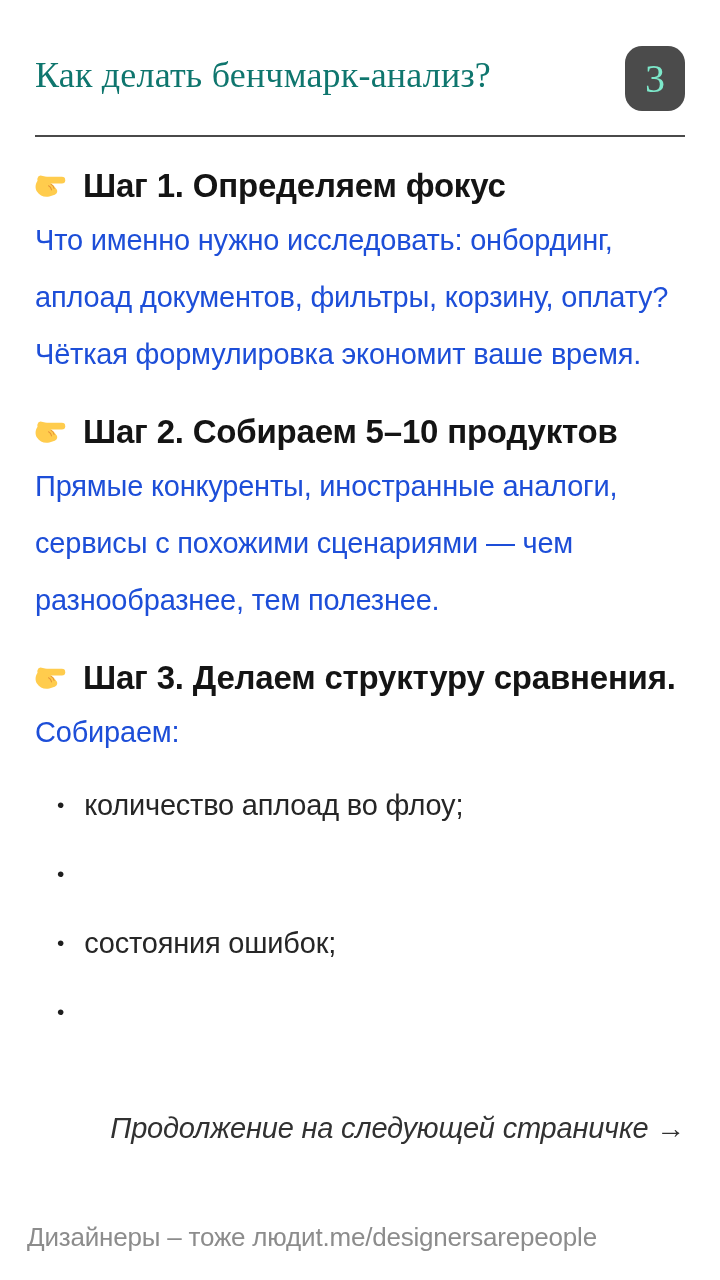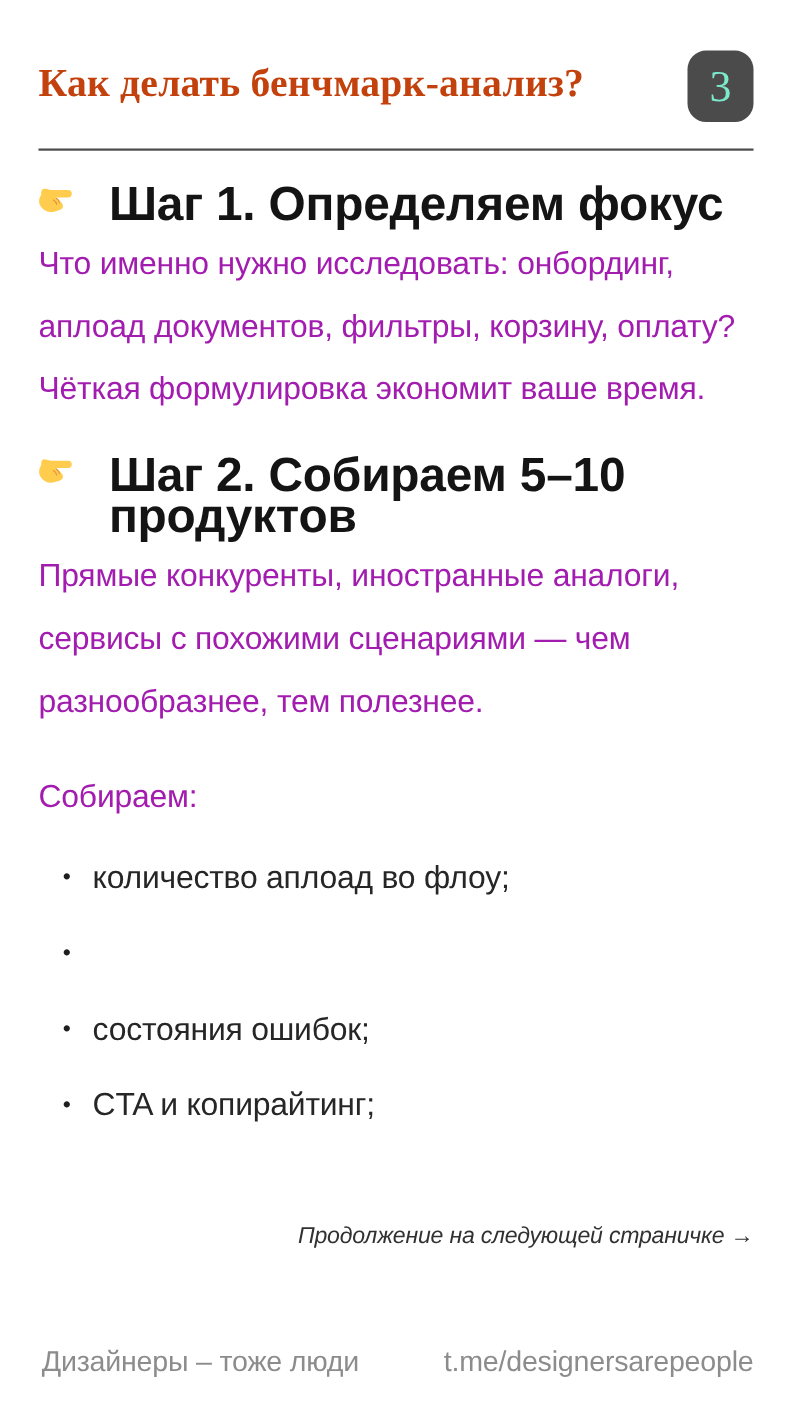--- a/index.html
+++ b/index.html
@@ -15,24 +15,24 @@
     color: #222222;
   }
   .header {
     margin-top: 46px;
     display: flex;
     justify-content: space-between;
     align-items: flex-start;
   }
   .title {
     font-family: "Liberation Serif", "DejaVu Serif", serif;
-    font-weight: 700;
+    font-weight: 400;
     font-size: 36px;
     line-height: 46px;
-    color: #c2410c;
+    color: #0f766e;
     letter-spacing: 0.2px;
     margin-top: 6px;
   }
   .badge {
     flex: 0 0 auto;
     width: 60px;
     height: 65px;
     border-radius: 17px;
     background: #4b4b4b;
     display: flex;
@@ -44,39 +44,40 @@
     color: #7de8ca;
   }
   .divider {
     border: none;
     border-top: 2px solid #4a4a4a;
     margin-top: 24px;
   }
   .step { margin-top: 30px; }
   .step-heading {
     display: flex;
-    gap: 33px;
-    font-size: 29px;
+    align-items: center;
+    gap: 17px;
+    font-size: 22px;
     line-height: 38px;
     font-weight: bold;
     color: #141414;
     letter-spacing: -0.2px;
   }
   .emoji {
     flex: 0 0 auto;
     width: 31px;
     height: 31px;
     display: inline-flex;
   }
   .emoji svg { width: 100%; height: 100%; }
   .step-body {
     margin-top: 7px;
     font-size: 29px;
     line-height: 57px;
-    color: #a21caf;
+    color: #1d4ed8;
     letter-spacing: -0.2px;
   }
   .bullet-list {
     list-style: none;
     margin-top: 24px;
   }
   .bullet-item {
     display: flex;
     align-items: flex-start;
     gap: 20px;
@@ -91,31 +92,31 @@
     flex: 0 0 auto;
     font-size: 21px;
     line-height: 40px;
     color: #1e1e1e;
   }
   .continuation {
     position: absolute;
     right: 35px;
     top: 1112px;
     font-style: italic;
-    font-size: 21px;
+    font-size: 29px;
     color: #313131;
     letter-spacing: -0.2px;
   }
   .footer {
     position: absolute;
-    left: 38px;
+    left: 27px;
     right: 35px;
     top: 1222px;
     display: flex;
-    justify-content: space-between;
+    justify-content: flex-start;
     font-size: 26px;
     color: #8c8c8c;
     letter-spacing: -0.2px;
   }
 </style>
 </head>
 <body>
 
 <div class="slide">
 
@@ -152,38 +153,48 @@
           <rect x="11" y="7.5" width="28" height="8.6" rx="4.3" fill="#ffcc4d"></rect>
           <path d="M17.5 19 q 3.2 1.6 3.8 5.4 M 20.8 17.2 q 3.2 1.6 3.8 5.4" stroke="#e59237" stroke-width="1.3" fill="none" stroke-linecap="round"></path>
         </svg>
       </span>
       <h2>Шаг 2. Собираем 5–10 продуктов</h2>
     </div>
     <p class="step-body">Прямые конкуренты, иностранные аналоги, сервисы с похожими сценариями — чем разнообразнее, тем полезнее.</p>
   </section>
 
   <section class="step">
+    <div class="step-heading">
+      <span class="emoji">
+        <svg viewBox="0 0 40 40" aria-hidden="true">
+          <rect x="3" y="6.5" width="15" height="9" rx="4.5" fill="#ffcc4d" transform="rotate(14 10 11)"></rect>
+          <path d="M4 12 C 0.5 15.5 -0.5 22 2.5 26.5 C 6 32 12.5 34.5 18.5 32.8 L 25.5 30.6 C 28.8 29.4 29.6 25.6 27.6 23.2 L 24.5 19.5 L 13 9.5 Z" fill="#ffcc4d"></path>
+          <rect x="11" y="7.5" width="28" height="8.6" rx="4.3" fill="#ffcc4d"></rect>
+          <path d="M17.5 19 q 3.2 1.6 3.8 5.4 M 20.8 17.2 q 3.2 1.6 3.8 5.4" stroke="#e59237" stroke-width="1.3" fill="none" stroke-linecap="round"></path>
+        </svg>
+      </span>
+      <h2>Шаг 3. Делаем структуру сравнения.</h2>
+    </div>
     <p class="step-body">Собираем:</p>
   </section>
 
   <ul class="bullet-list">
     <li class="bullet-item">
       <span class="bullet-dot">•</span>
       <span>количество аплоад во флоу;</span>
     </li>
     <li class="bullet-item">
       <span class="bullet-dot">•</span>
     </li>
     <li class="bullet-item">
       <span class="bullet-dot">•</span>
       <span>состояния ошибок;</span>
     </li>
     <li class="bullet-item">
       <span class="bullet-dot">•</span>
-      <span>CTA и копирайтинг;</span>
     </li>
   </ul>
 
   <p class="continuation">Продолжение на следующей страничке →</p>
 
   <div class="footer">
     <span>Дизайнеры – тоже люди</span>
     <span>t.me/designersarepeople</span>
   </div>
 

